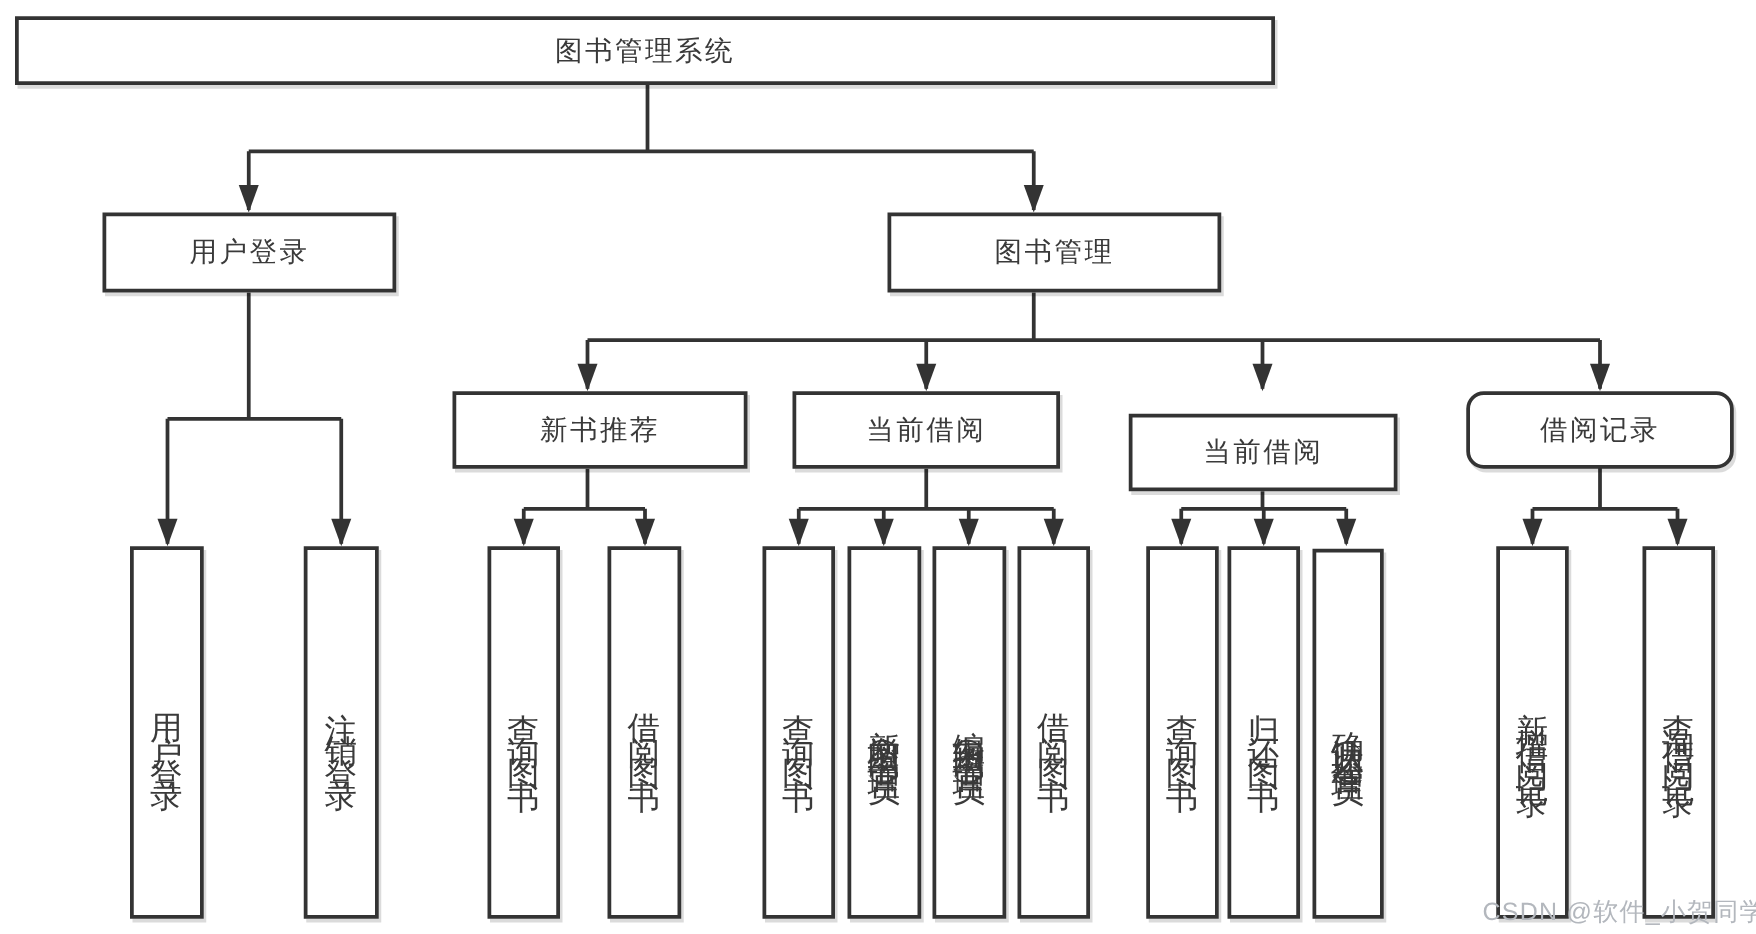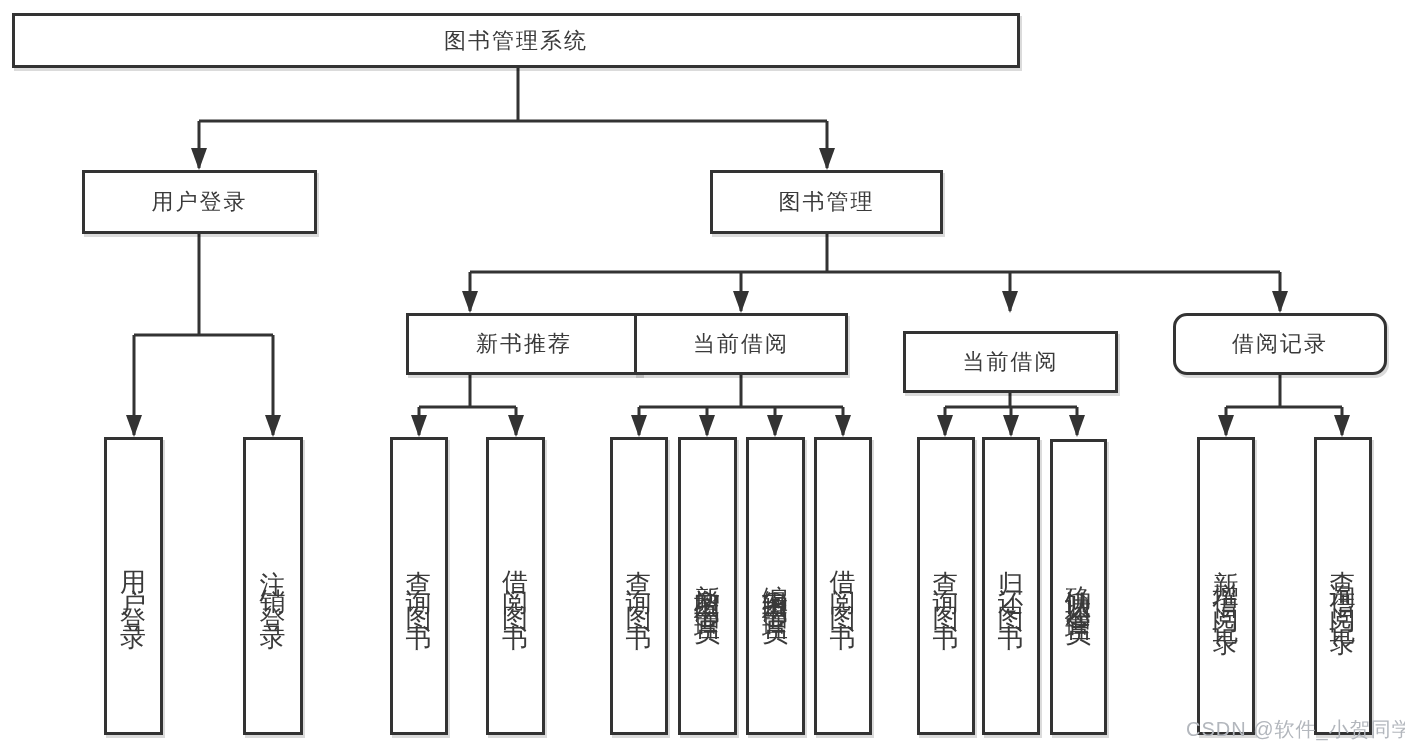--- a/index.html
+++ b/index.html
@@ -103,25 +103,25 @@
     </g>
   </svg>
 
   <div class="node hnode" style="left:12px; top:13px; width:1008px; height:55px;">
     <span>图书管理系统</span>
   </div>
 
   <div class="node hnode" style="left:82px; top:170px; width:235px; height:64px;">
     <span>用户登录</span>
   </div>
-  <div class="node hnode" style="left:710px; top:170px; width:233px; height:64px;">
+  <div class="node hnode" style="left:710px; top:170px; width:267px; height:64px;">
     <span>图书管理</span>
   </div>
 
-  <div class="node hnode" style="left:362px; top:313px; width:236px; height:62px;margin-left:44px;">
+  <div class="node hnode" style="left:362px; top:313px; width:236px; height:62px;">
     <span>新书推荐</span>
   </div>
   <div class="node hnode" style="left:634px; top:313px; width:214px; height:62px;">
     <span>当前借阅</span>
   </div>
   <div class="node hnode" style="left:903px; top:331px; width:215px; height:62px;">
     <span>当前借阅</span>
   </div>
   <div class="node hnode" style="left:1173px; top:313px; width:214px; height:62px;border-radius:14px;">
     <span>借阅记录</span>

